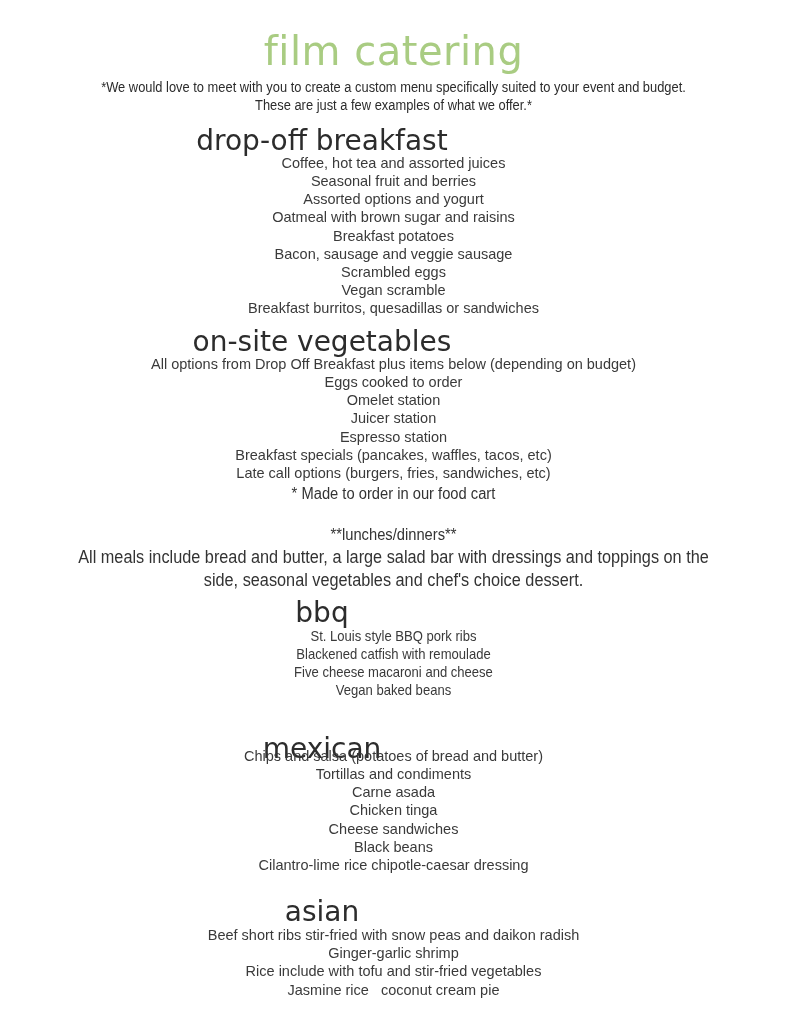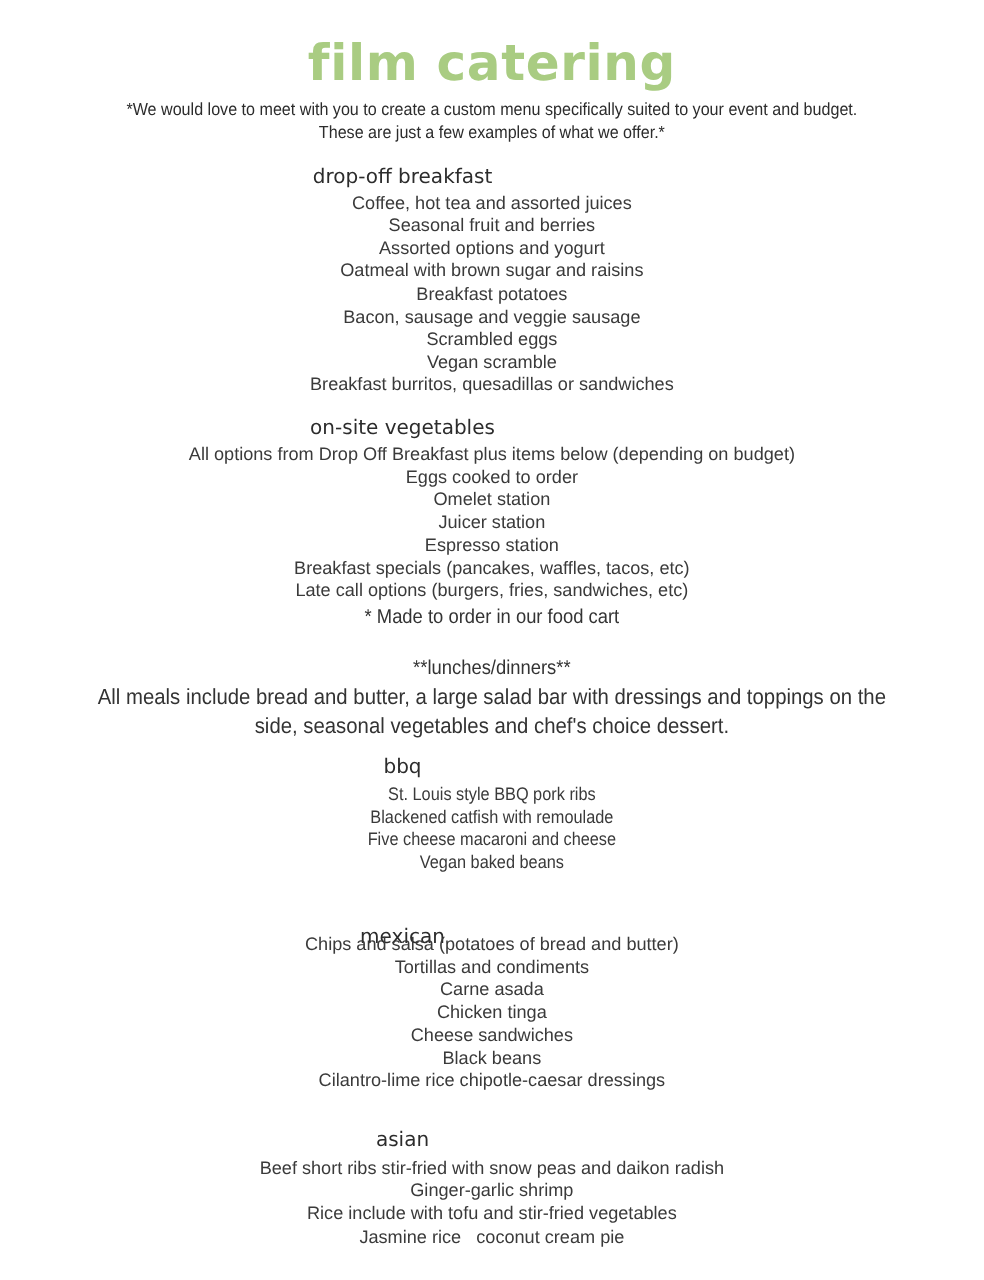--- a/index.html
+++ b/index.html
@@ -1,20 +1,20 @@
 <!DOCTYPE html>
 <html><head>
   <meta charset="utf-8">
   <style>
     html, body { margin: 0; padding: 0; background: #ffffff; }
     body { width: 787px; height: 1024px; position: relative; overflow: hidden; color: #333333; }
     .page { position: absolute; left: 0; top: 0; width: 787px; text-align: center; }
-    .title { position: absolute; left: 0; width: 787px; top: 26px; font-family: "DejaVu Sans", sans-serif; font-size: 40px; color: #a9cc82; letter-spacing: 0.5px; line-height: 50px; font-weight: bold; }
+    .title { position: absolute; left: 0; width: 787px; top: 26px; font-family: "DejaVu Sans", sans-serif; font-size: 40px; color: #a9cc82; letter-spacing: 0.5px; line-height: 50px; font-weight: normal; }
     .intro { position: absolute; left: 0; width: 787px; font-family: "Liberation Sans", sans-serif; font-size: 14px; color: #2c2c2c; line-height: 18px; transform: scaleX(0.92); transform-origin: center; }
-    .heading { position: absolute; left: 0; width: 644px; font-family: "DejaVu Sans", sans-serif; font-size: 16px; color: #2c2c2c; line-height: 26px; }
+    .heading { position: absolute; left: 0; width: 644px; font-family: "DejaVu Sans", sans-serif; font-size: 28px; color: #2c2c2c; line-height: 26px; }
     .item { position: absolute; left: 0; width: 787px; font-family: "Liberation Sans", sans-serif; font-size: 14.5px; color: #3a3a3a; line-height: 18px; }
     .note { position: absolute; left: 0; width: 787px; font-family: "Liberation Sans", sans-serif; font-size: 16px; color: #333; line-height: 20px; transform: scaleX(0.92); transform-origin: center; }
     .big { position: absolute; left: 0; width: 787px; font-family: "Liberation Sans", sans-serif; font-size: 17.5px; color: #333; line-height: 23px; transform: scaleX(0.93); transform-origin: center; }
     .narrow { transform: scaleX(0.9); transform-origin: center; }
   </style>
 </head>
 <body>
 
 <div class="page">
   <div class="title">film catering</div>
@@ -52,20 +52,20 @@
   <div class="item narrow" style="top:663px">Five cheese macaroni and cheese</div>
   <div class="item narrow" style="top:681px">Vegan baked beans</div>
 
   <div class="heading" style="top:736px">mexican</div>
   <div class="item" style="top:747px">Chips and salsa (potatoes of bread and butter)</div>
   <div class="item" style="top:765px">Tortillas and condiments</div>
   <div class="item" style="top:783px">Carne asada</div>
   <div class="item" style="top:801px">Chicken tinga</div>
   <div class="item" style="top:820px">Cheese sandwiches</div>
   <div class="item" style="top:838px">Black beans</div>
-  <div class="item" style="top:856px">Cilantro-lime rice chipotle-caesar dressings</div>
+  <div class="item" style="top:856px">Cilantro-lime rice chipotle-caesar dressing</div>
 
   <div class="heading" style="top:899px">asian</div>
   <div class="item" style="top:926px">Beef short ribs stir-fried with snow peas and daikon radish</div>
   <div class="item" style="top:944px">Ginger-garlic shrimp</div>
   <div class="item" style="top:962px">Rice include with tofu and stir-fried vegetables</div>
   <div class="item" style="top:981px; white-space:pre">Jasmine rice   coconut cream pie</div>
 </div>
 
 </body></html>

